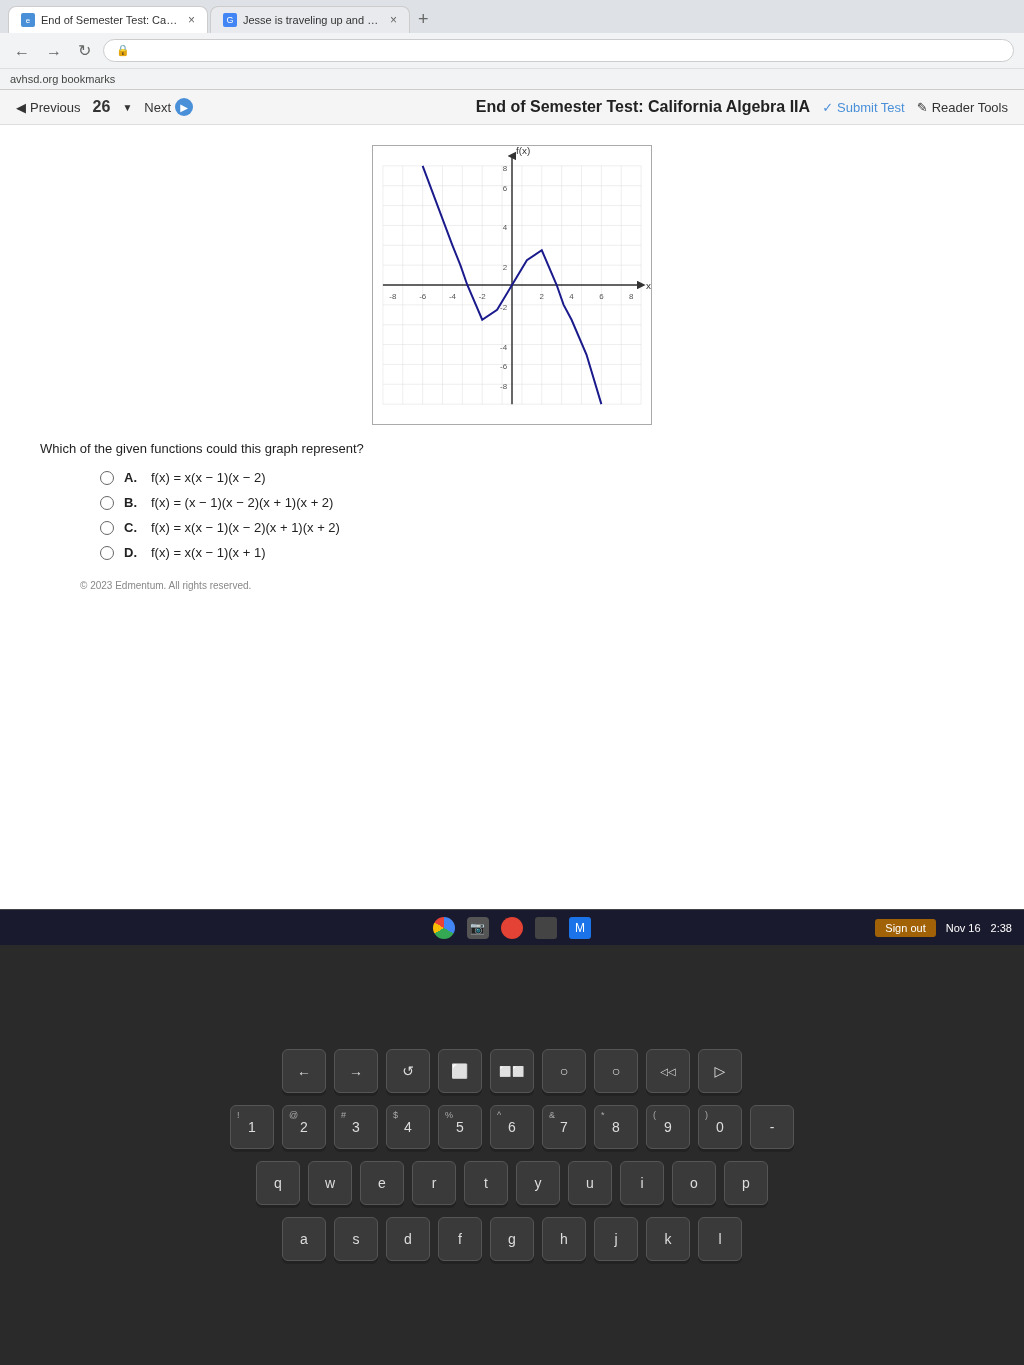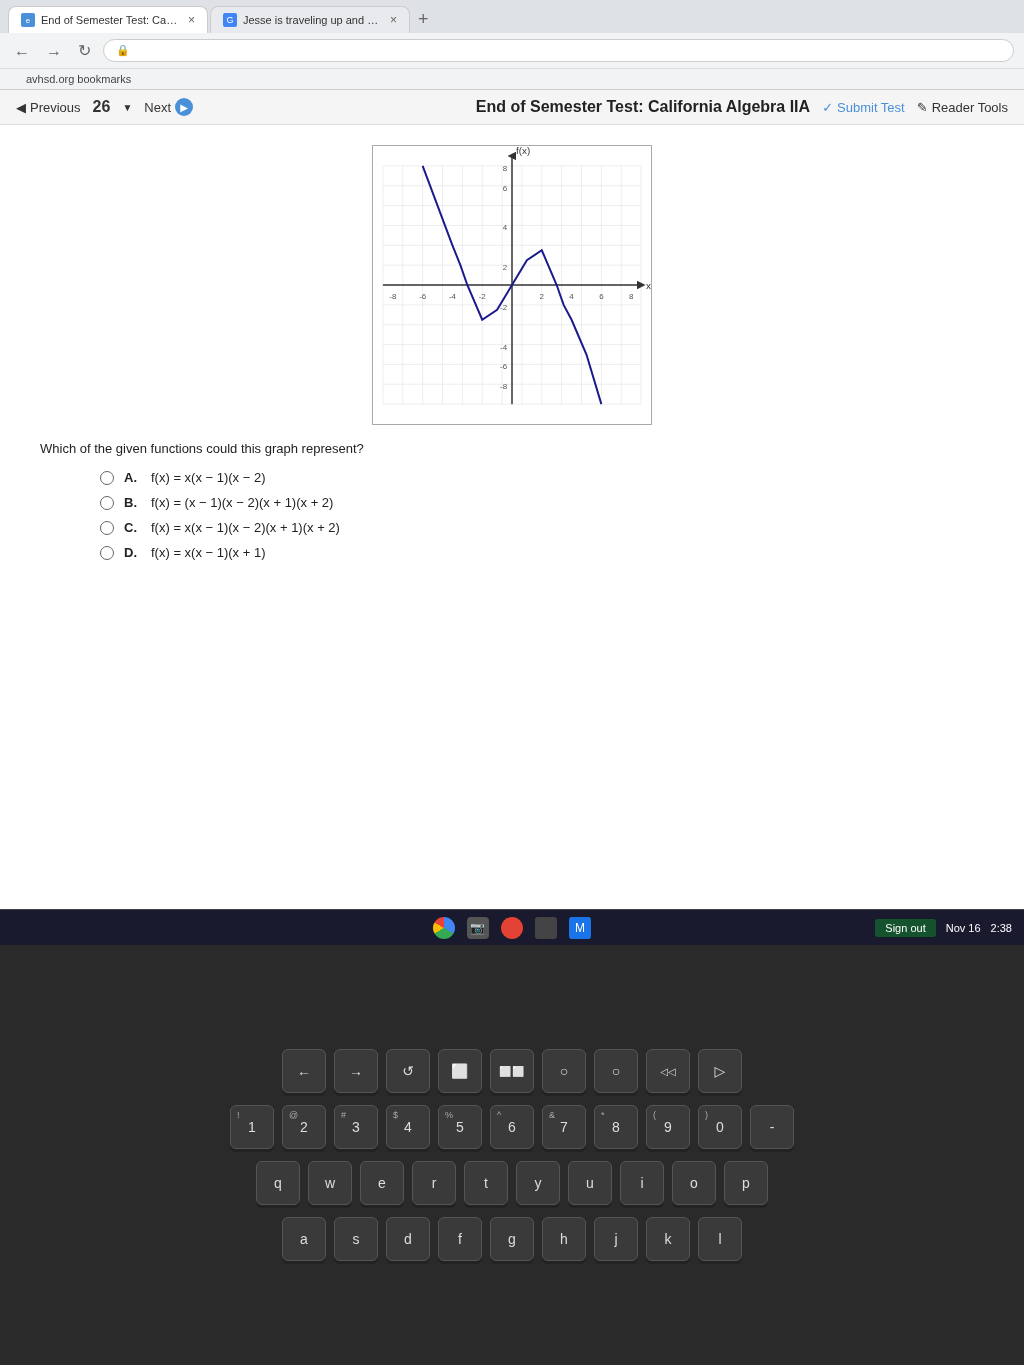--- a/index.html
+++ b/index.html
@@ -133,21 +133,21 @@
 
     .address-text {
       font-size: 11px;
       color: #202124;
       overflow: hidden;
       text-overflow: ellipsis;
       white-space: nowrap;
     }
 
     .bookmarks-bar {
-      padding: 4px 26px;
+      padding: 4px 10px;
       font-size: 11px;
       color: #444;
       border-top: 1px solid #ddd;
       background: #f1f3f4;
     }
 
     
     .content-area {
       background: #fff;
       height: calc(100% - 82px);
@@ -340,21 +340,21 @@
       position: absolute;
       right: 12px;
       display: flex;
       align-items: center;
       gap: 10px;
       font-size: 11px;
       color: #fff;
     }
 
     .sign-out-btn {
-      background: #14532d;
+      background: #a16207;
       border: none;
       color: #fff;
       padding: 3px 10px;
       font-size: 11px;
       cursor: pointer;
       border-radius: 3px;
     }
 
     
     .keyboard-area {
@@ -590,20 +590,21 @@
         </label>
 
         <label class="answer-choice">
           <div class="radio-circle"></div>
           <span class="choice-label">D.</span>
           <span>f(x) = x(x − 1)(x + 1)</span>
         </label>
 
       </div>
 
+      <p class="copyright">© 2023 Edmentum. All rights reserved.</p>
 
     </div>
   </div>
 </div>
 
 <div class="taskbar">
   <div class="taskbar-icon chrome" style="width:22px;height:22px;border-radius:50%;background:conic-gradient(#4285f4 0deg 120deg, #34a853 120deg 240deg, #fbbc04 240deg 300deg, #ea4335 300deg 360deg);"></div>
   <div class="taskbar-icon" style="background:#555; border-radius:4px; width:22px; height:22px; display:flex; align-items:center; justify-content:center; font-size:12px;">📷</div>
   <div class="taskbar-icon" style="background:#e34234; border-radius:50%; width:22px; height:22px;"></div>
   <div class="taskbar-icon" style="background:#444; width:22px; height:22px; border-radius:3px;"></div>

